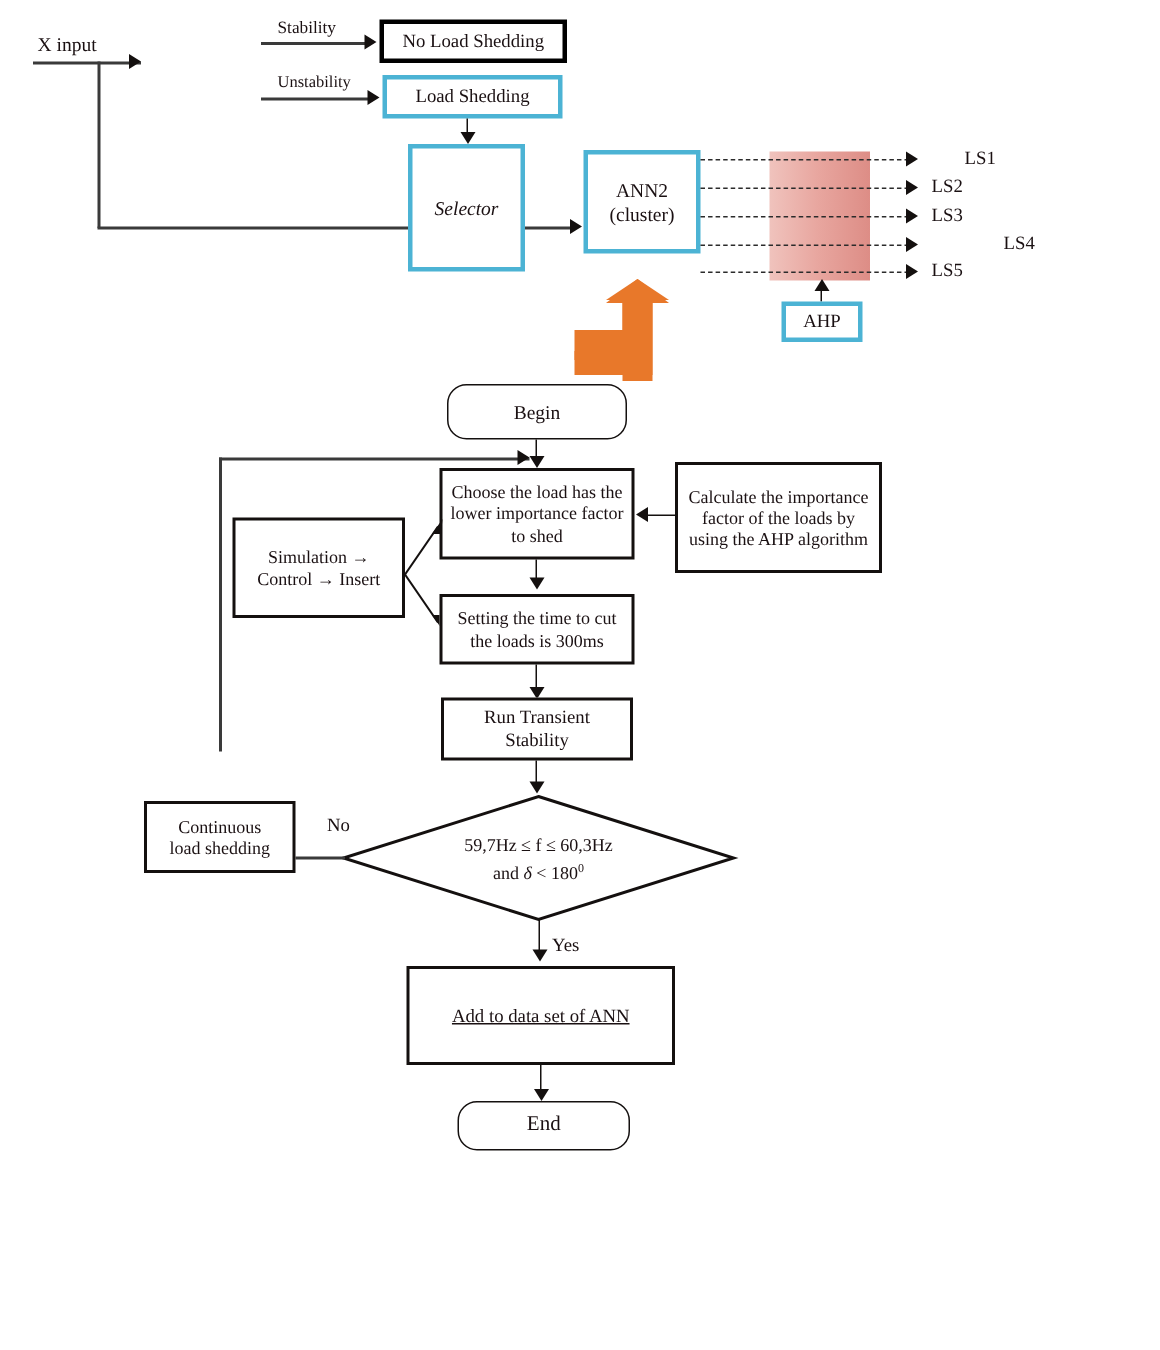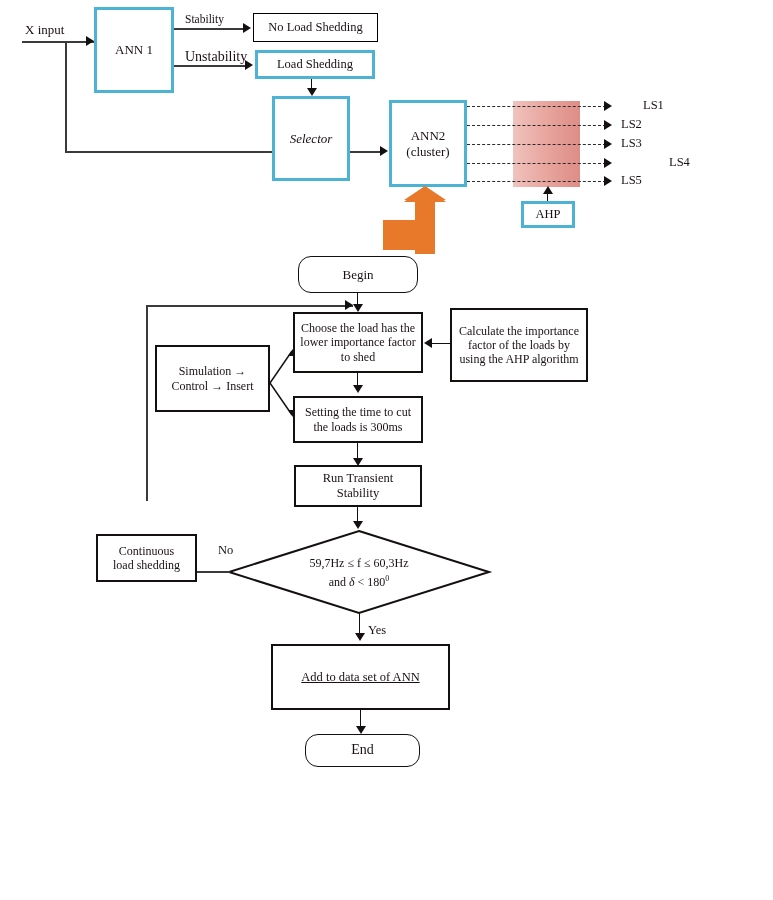--- a/index.html
+++ b/index.html
@@ -3,21 +3,21 @@
 <meta charset="utf-8">
 <style>
   html,body{margin:0;padding:0;background:#ffffff;}
   body{width:773px;height:900px;position:relative;overflow:hidden;
        font-family:"Liberation Serif","DejaVu Serif",serif;color:#1a1012;}
   #stage{position:absolute;left:0;top:0;width:773px;height:900px;}
 
   .node{position:absolute;box-sizing:border-box;display:flex;align-items:center;
         justify-content:center;text-align:center;line-height:1.18;}
   .blue{border:3px solid #4cb3d4;background:#ffffff;}
-  .orange{border:1px solid #000000;background:#ffffff;}
+  .orange{border:3px solid #000000;background:#ffffff;}
   .thick{border:2.2px solid #14100f;background:#ffffff;}
   .term{border:1.8px solid #14100f;background:#ffffff;border-radius:13px;}
 
   .pinkbox{position:absolute;box-sizing:border-box;
            background:linear-gradient(90deg,#f0c3bd 0%,#e8a69f 48%,#dd8d86 100%);}
 
   .lbl{position:absolute;white-space:nowrap;line-height:1.2;}
   .ln{position:absolute;background:#3a3a3a;}
   .ln-h{height:1.5px;}
   .ln-v{width:1.5px;}
@@ -43,43 +43,42 @@
 <div id="stage">
 
   <div class="lbl" style="left:25px;top:22px;font-size:13px;">X input</div>
 
   <div class="ln ln-h" style="left:22px;top:41px;width:72px;"></div>
   <div class="ah ah-r" style="left:86px;top:36px;"></div>
 
   <div class="ln ln-v" style="left:65px;top:41px;height:111px;"></div>
   <div class="ln ln-h" style="left:65px;top:151px;width:208px;"></div>
 
-  <div class="node blue" style="left:94px;top:7px;width:80px;height:86px;font-size:13px;">ANN 1</div>
 
   <div class="lbl" style="left:185px;top:13px;font-size:11.5px;">Stability</div>
   <div class="ln ln-h" style="left:174px;top:28px;width:71px;"></div>
   <div class="ah ah-r" style="left:243px;top:23px;"></div>
 
-  <div class="lbl" style="left:185px;top:49px;font-size:14px;">Unstability</div>
+  <div class="lbl" style="left:185px;top:49px;font-size:11px;">Unstability</div>
   <div class="ln ln-h" style="left:174px;top:65px;width:73px;"></div>
   <div class="ah ah-r" style="left:245px;top:60px;"></div>
 
   <div class="node orange" style="left:253px;top:13px;width:125px;height:29px;font-size:12.5px;">No Load Shedding</div>
 
   <div class="node blue" style="left:255px;top:50px;width:120px;height:29px;font-size:12.5px;">Load Shedding</div>
 
   <div class="lnk lnk-v" style="left:311px;top:79px;height:11px;"></div>
   <div class="ah ah-d" style="left:307px;top:88px;"></div>
 
   <div class="node blue" style="left:272px;top:96px;width:78px;height:85px;font-size:13px;font-style:italic;">Selector</div>
 
   <div class="ln ln-h" style="left:350px;top:151px;width:33px;"></div>
   <div class="ah ah-r" style="left:380px;top:146px;"></div>
 
-  <div class="node blue" style="left:389px;top:100px;width:78px;height:87px;font-size:13px;flex-direction:column;font-family:Liberation Serif, serif;">
+  <div class="node blue" style="left:389px;top:100px;width:78px;height:69px;font-size:13px;flex-direction:column;font-family:Liberation Serif, serif;">
     <span>ANN2</span>
     <span>(cluster)</span>
   </div>
 
   <div class="pinkbox" style="left:513px;top:101px;width:67px;height:86px;"></div>
 
   <div class="dash-h" style="left:467px;top:106px;width:139px;"></div>
   <div class="dash-h" style="left:467px;top:125px;width:139px;"></div>
   <div class="dash-h" style="left:467px;top:144px;width:139px;"></div>
   <div class="dash-h" style="left:467px;top:163px;width:139px;"></div>

